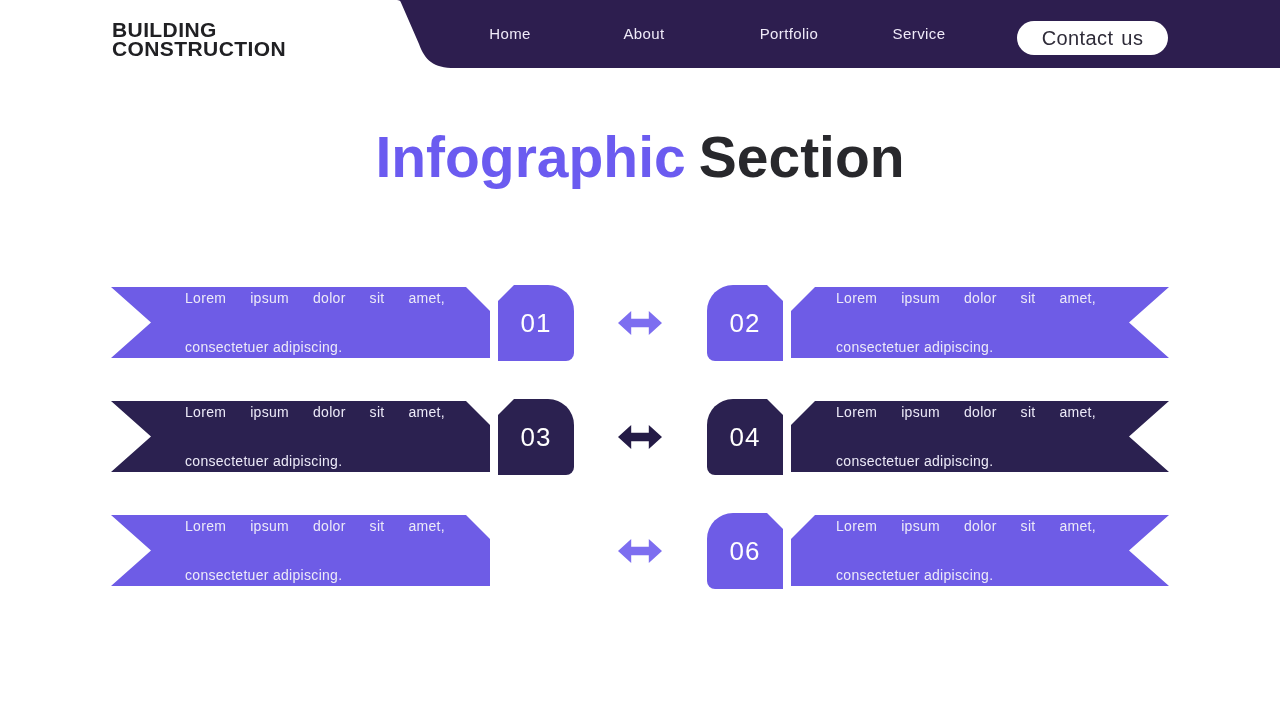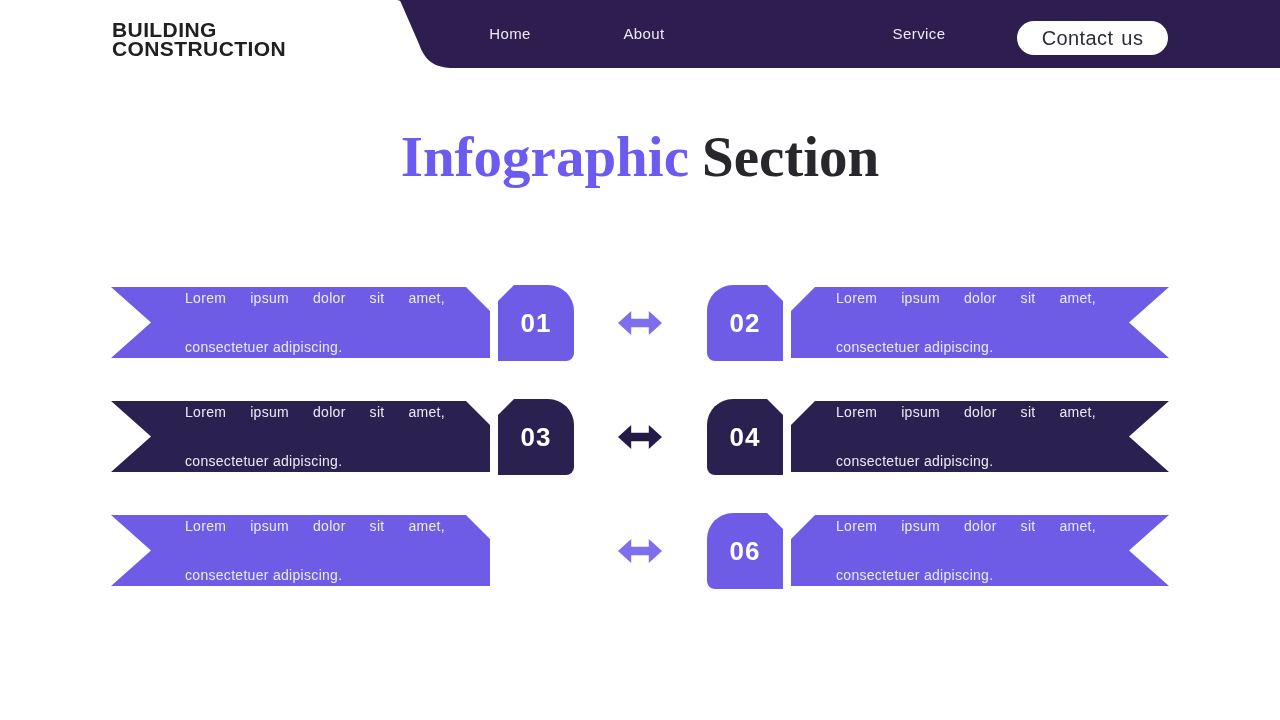--- a/index.html
+++ b/index.html
@@ -79,21 +79,20 @@
   
   .title {
     position: absolute;
     top: 124px;
     left: 0;
     width: 1280px;
     text-align: center;
     font-size: 57px;
     font-weight: bold;
     letter-spacing: 0;
-    font-family: Liberation Serif, serif;
   }
   .title .accent { color: var(--title-accent); margin-right: 13px; }
   .title .rest { color: var(--title-dark); }
 
   
   .row { position: absolute; left: 0; width: 1280px; height: 76px; }
   .row-1 { top: 285px; }
   .row-2 { top: 399px; }
   .row-3 { top: 513px; }
 
@@ -128,21 +127,21 @@
   .block {
     position: absolute;
     top: 0;
     width: 76px;
     height: 76px;
     display: flex;
     align-items: center;
     justify-content: center;
     color: #ffffff;
     font-size: 26px;
-    font-weight: bold;
+    font-weight: normal;
     letter-spacing: 1px;
   }
   .block-left {
     left: 498px;
     border-radius: 0 26px 8px 0;
     clip-path: polygon(16px 0, 100% 0, 100% 100%, 0 100%, 0 16px);
   }
   .block-right {
     left: 707px;
     border-radius: 26px 0 0 8px;
@@ -174,20 +173,21 @@
   <div class="header">
     <svg class="nav-bg" width="1280" height="68" viewBox="0 0 1280 68">
       <path d="M397 0 H1280 V68 H455 C433 68 425 60 419 44 L400.5 1.5 Q400 0 397 0 Z" fill="var(--header-bg)"></path>
     </svg>
     <div class="brand">
       <div>BUILDING</div>
       <div>CONSTRUCTION</div>
     </div>
     <button class="nav-link nav-home">Home</button>
     <button class="nav-link nav-about">About</button>
+    <button class="nav-link nav-portfolio">Portfolio</button>
     <button class="nav-link nav-service">Service</button>
     <button class="contact-btn">Contact us</button>
   </div>
 
   <h1 class="title"><span class="accent">Infographic</span><span class="rest">Section</span></h1>
 
   <div class="row row-1" data-theme="purple">
     <div class="banner banner-left">
       <div class="line-1">Lorem ipsum dolor sit amet,</div>
       <div class="line-2">consectetuer adipiscing.</div>

